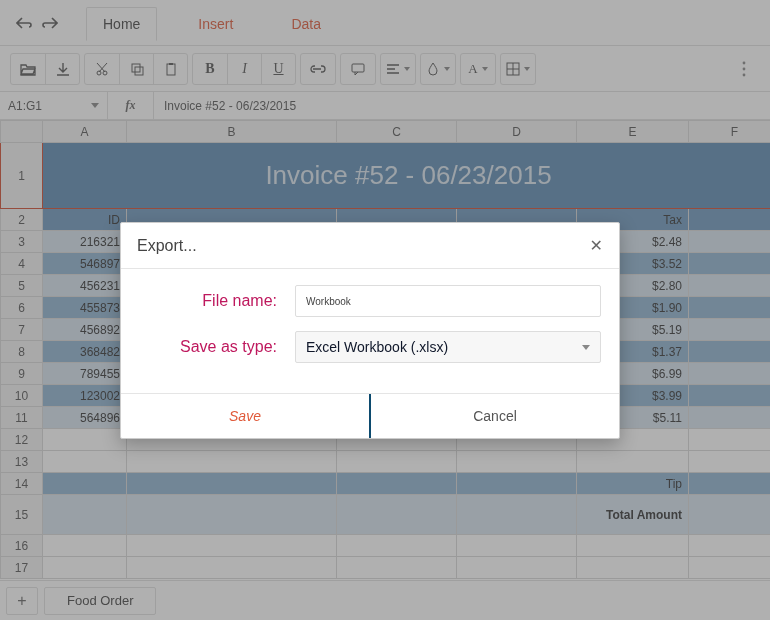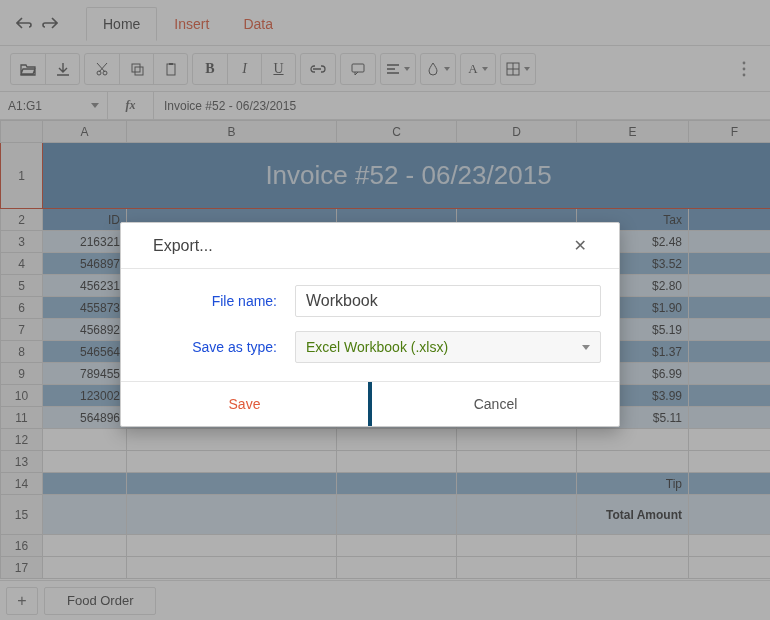--- a/index.html
+++ b/index.html
@@ -2,21 +2,21 @@
 <html><head>
 <meta charset="utf-8">
 <style>
   * { box-sizing: border-box; }
   html, body { margin:0; padding:0; width:770px; height:620px; font-family: Arial, Helvetica, sans-serif; font-size:13px; color:#3e3e3e; background:#fff; overflow:hidden; }
   .app { position:relative; width:770px; height:620px; }
 
   
   .tabs-row { height:46px; border-bottom:1px solid #e0e0e0; display:flex; align-items:center; padding:0 14px; }
   .arrow-btn { width:20px; height:20px; display:flex; align-items:center; justify-content:center; color:#555; margin-right:6px; }
-  .tabs { display:flex; margin-left:20px; gap:0; }
+  .tabs { display:flex; margin-left:20px; gap:24px; }
   .tab { padding:8px 16px; color:#e05a3a; font-size:14px; border:1px solid transparent; border-bottom:none; position:relative; top:1px; }
   .tab.active { color:#444; border:1px solid #e0e0e0; border-bottom:1px solid #fff; background:#fff; border-radius:2px 2px 0 0; }
 
   
   .toolbar { height:46px; border-bottom:1px solid #e0e0e0; display:flex; align-items:center; padding:0 10px; gap:4px; }
   .tgroup { display:flex; align-items:center; border:1px solid #e0e0e0; border-radius:3px; height:32px; }
   .tbtn { width:34px; height:30px; display:flex; align-items:center; justify-content:center; color:#555; }
   .tgroup .tbtn + .tbtn { border-left:1px solid #e0e0e0; }
   .spacer { flex:1; }
   .more-dots { width:32px; height:32px; display:flex; align-items:center; justify-content:center; color:#888; }
@@ -44,30 +44,30 @@
   td.total-label { font-size:20px; color:#1c3a57; font-weight:bold; }
 
   
   .sheet-bar { height:40px; border-top:1px solid #e0e0e0; display:flex; align-items:center; padding:0 6px; gap:6px; }
   .add-sheet { width:32px; height:28px; border:1px solid #e0e0e0; display:flex; align-items:center; justify-content:center; color:#666; font-size:16px; border-radius:2px; }
   .sheet-tab { height:28px; border:1px solid #e0e0e0; padding:0 22px; display:flex; align-items:center; font-size:13px; color:#444; border-radius:2px; background:#fff; }
 
   
   .overlay { position:absolute; inset:0; background:rgba(80,80,80,0.45); }
   .dialog { position:absolute; left:120px; top:222px; width:500px; background:#fff; border:1px solid #ccc; box-shadow:0 6px 18px rgba(0,0,0,0.25); border-radius:2px; }
-  .dlg-title { height:46px; display:flex; align-items:center; justify-content:space-between; padding:0 32px; border-bottom:1px solid #e5e5e5; font-size:16px; color:#444; }
+  .dlg-title { height:46px; display:flex; align-items:center; justify-content:space-between; padding:0 16px; border-bottom:1px solid #e5e5e5; font-size:16px; color:#444; }
   .dlg-close { font-size:16px; color:#666; }
   .dlg-body { padding:16px 18px 18px 18px; }
   .dlg-row { display:flex; align-items:center; margin-bottom:14px; }
-  .dlg-label { width:156px; text-align:right; padding-right:18px; color:#1d4ed8; font-size:14px; }
-  .dlg-input { flex:1; height:32px; border:1px solid #ddd; border-radius:2px; padding:0 10px; font-size:16px; color:#444; }
-  .dlg-select { flex:1; height:32px; border:1px solid #ddd; border-radius:2px; padding:0 10px; font-size:14px; color:#4d7c0f; background:#f7f7f7; display:flex; align-items:center; justify-content:space-between; }
+  .dlg-label { width:156px; text-align:right; padding-right:18px; color:#be185d; font-size:16px; }
+  .dlg-input { flex:1; height:32px; border:1px solid #ddd; border-radius:2px; padding:0 10px; font-size:10px; color:#444; }
+  .dlg-select { flex:1; height:32px; border:1px solid #ddd; border-radius:2px; padding:0 10px; font-size:14px; color:#0f172a; background:#f7f7f7; display:flex; align-items:center; justify-content:space-between; }
   .dlg-actions { display:flex; border-top:1px solid #e5e5e5; }
   .dlg-btn { flex:1; height:44px; display:flex; align-items:center; justify-content:center; font-size:14px; }
-  .dlg-btn.save { color:#e05a3a; border-right:4px solid #0c4a6e; }
+  .dlg-btn.save { color:#e05a3a; border-right:2px solid #0c4a6e;font-style:italic; }
   .dlg-btn.cancel { color:#555; }
 
   .caret-down { width:0; height:0; border-left:4px solid transparent; border-right:4px solid transparent; border-top:5px solid #888; display:inline-block; }
   .small-caret { width:0; height:0; border-left:3px solid transparent; border-right:3px solid transparent; border-top:4px solid #888; display:inline-block; margin-left:4px;}
   svg { display:block; }
 </style>
 </head>
 <body>
 <div class="app">
 
@@ -273,21 +273,21 @@
             <td class="rowhead">7</td>
             <td class="lightblue">456892</td>
             <td class="lightblue"></td>
             <td class="lightblue"></td>
             <td class="lightblue"></td>
             <td class="lightblue">$5.19</td>
             <td class="lightblue"></td>
           </tr>
   <tr>
             <td class="rowhead">8</td>
-            <td class="blue">546564</td>
+            <td class="blue">368482</td>
             <td class="blue"></td>
             <td class="blue"></td>
             <td class="blue"></td>
             <td class="blue">$1.37</td>
             <td class="blue"></td>
           </tr>
   <tr>
             <td class="rowhead">9</td>
             <td class="lightblue">789455</td>
             <td class="lightblue"></td>
@@ -381,21 +381,21 @@
 <div class="dialog">
   <div class="dlg-title">
     <span>Export...</span>
     <span class="dlg-close">✕</span>
   </div>
   <div class="dlg-body">
     <div class="dlg-row">
       <div class="dlg-label">File name:</div>
       <input class="dlg-input" value="Workbook" style="">
     </div>
-    <div class="dlg-row" style="margin-bottom:0">
+    <div class="dlg-row" style="margin-bottom:12px">
       <div class="dlg-label">Save as type:</div>
       <div class="dlg-select">
         <span>Excel Workbook (.xlsx)</span>
         <span class="caret-down"></span>
       </div>
     </div>
   </div>
   <div class="dlg-actions">
     <div class="dlg-btn save">Save</div>
     <div class="dlg-btn cancel">Cancel</div>

